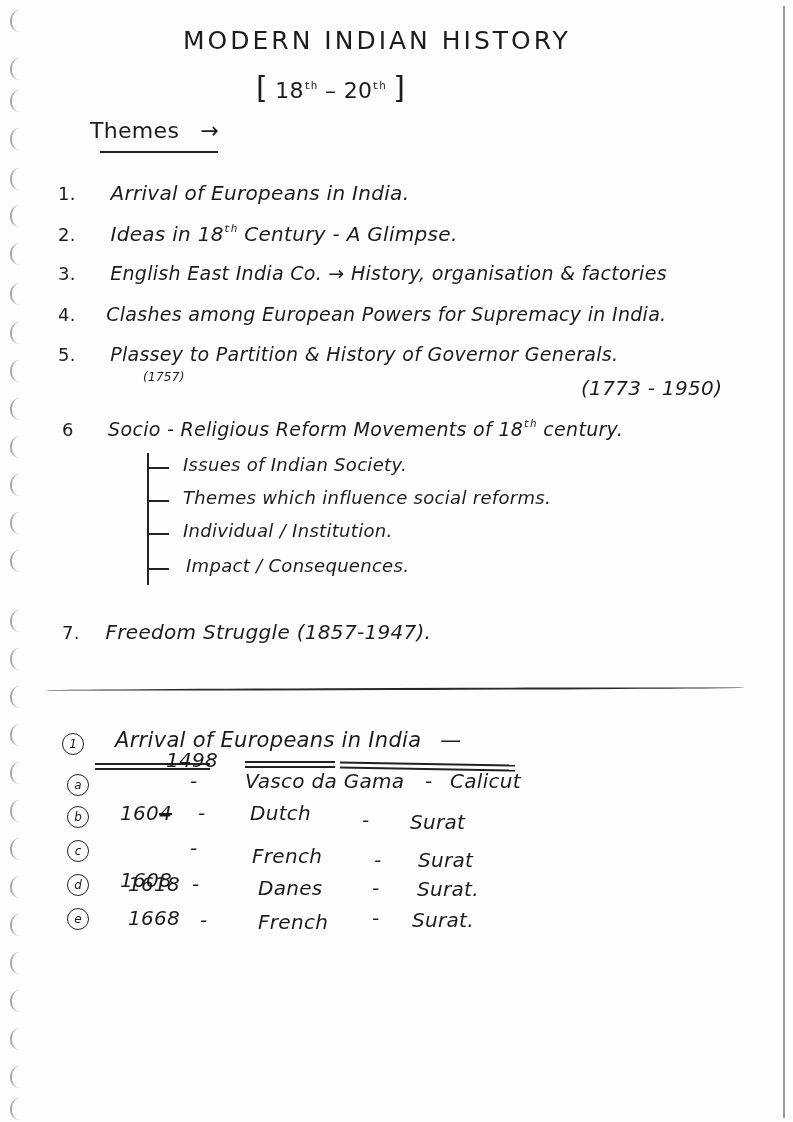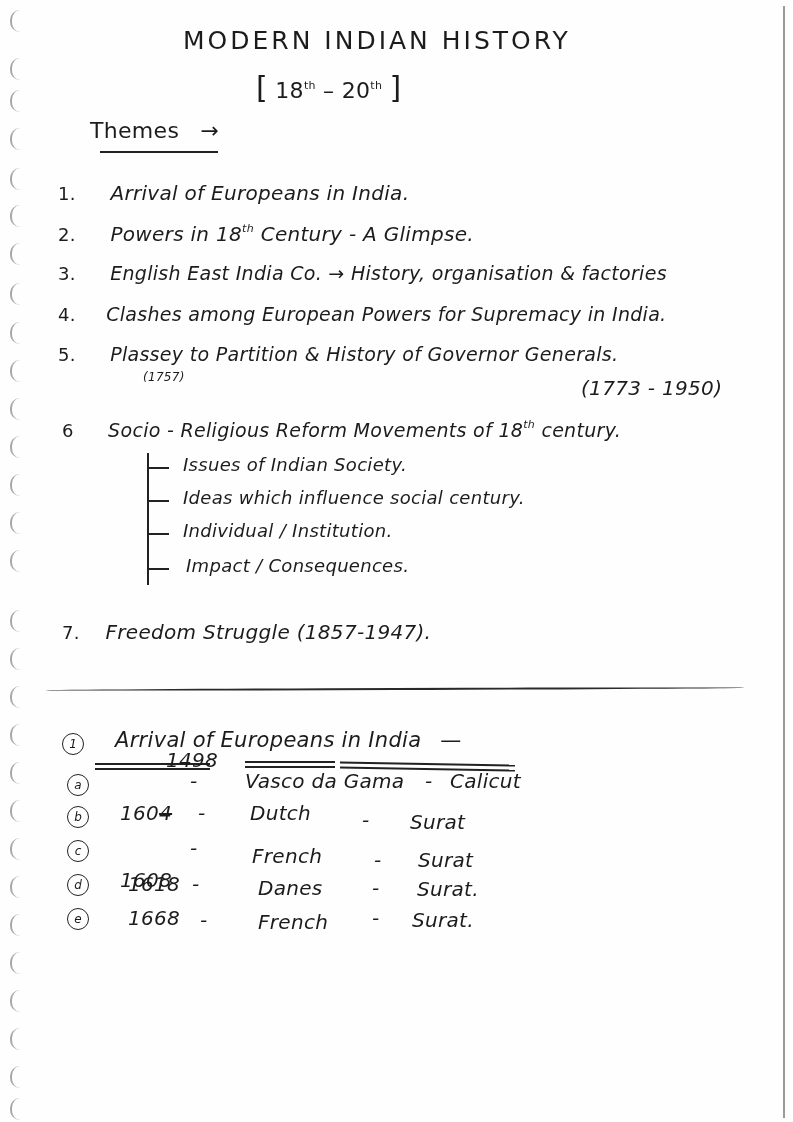--- a/index.html
+++ b/index.html
@@ -58,20 +58,21 @@
     font-size: 25px;
     letter-spacing: 3px;
     font-variant: small-caps;
   }
   .subtitle {
     font-size: 22px;
   }
   .subtitle sup, .hw sup {
     font-size: 11px;
     vertical-align: 9px;
+    font-family: Liberation Mono, monospace;
   }
   .themes {
     font-size: 22px;
   }
   .underline {
     position: absolute;
     height: 1.5px;
     background: #222;
   }
   .item {
@@ -178,21 +179,21 @@
   </div>
   <div class="underline" style="left:100px; top:151px; width:118px;"></div>
 
   <div class="hw item" style="left:58px; top:181px;">
     <span class="num">1.</span>
     <span style="margin-left:28px;">Arrival of Europeans in India.</span>
   </div>
 
   <div class="hw item" style="left:58px; top:222px;">
     <span class="num">2.</span>
-    <span style="margin-left:28px;">Powers in </span><span>18</span><sup>th</sup><span> Century - A Glimpse.</span>
+    <span style="margin-left:28px;">Ideas in </span><span>18</span><sup>th</sup><span> Century - A Glimpse.</span>
   </div>
 
   <div class="hw item" style="left:58px; top:262px; font-size:19px;">
     <span class="num">3.</span>
     <span style="margin-left:28px;">English East India Co. → History, organisation &amp; factories</span>
   </div>
 
   <div class="hw item" style="left:58px; top:303px; font-size:19px;">
     <span class="num">4.</span>
     <span style="margin-left:24px;">Clashes among European Powers for Supremacy in India.</span>
@@ -210,21 +211,21 @@
     <span style="margin-left:28px;">Socio - Religious Reform Movements of </span><span>18</span><sup>th</sup><span> century.</span>
   </div>
 
   <div class="tree-line" style="left:147px; top:453px; width:2px; height:132px;"></div>
   <div class="tree-line" style="left:147px; top:467px; width:22px; height:2px;"></div>
   <div class="tree-line" style="left:147px; top:500px; width:22px; height:2px;"></div>
   <div class="tree-line" style="left:147px; top:533px; width:22px; height:2px;"></div>
   <div class="tree-line" style="left:147px; top:568px; width:22px; height:2px;"></div>
 
   <div class="hw sub-item" style="left:183px; top:454px;">Issues of Indian Society.</div>
-  <div class="hw sub-item" style="left:183px; top:487px;">Ideas which influence social century.</div>
+  <div class="hw sub-item" style="left:183px; top:487px;">Themes which influence social reforms.</div>
   <div class="hw sub-item" style="left:183px; top:520px;">Individual / Institution.</div>
   <div class="hw sub-item" style="left:186px; top:555px;">Impact / Consequences.</div>
 
   <div class="hw item" style="left:62px; top:620px;">
     <span class="num">7.</span>
     <span style="margin-left:19px;">Freedom Struggle (1857-1947).</span>
   </div>
 
   <div class="divider"></div>
 

